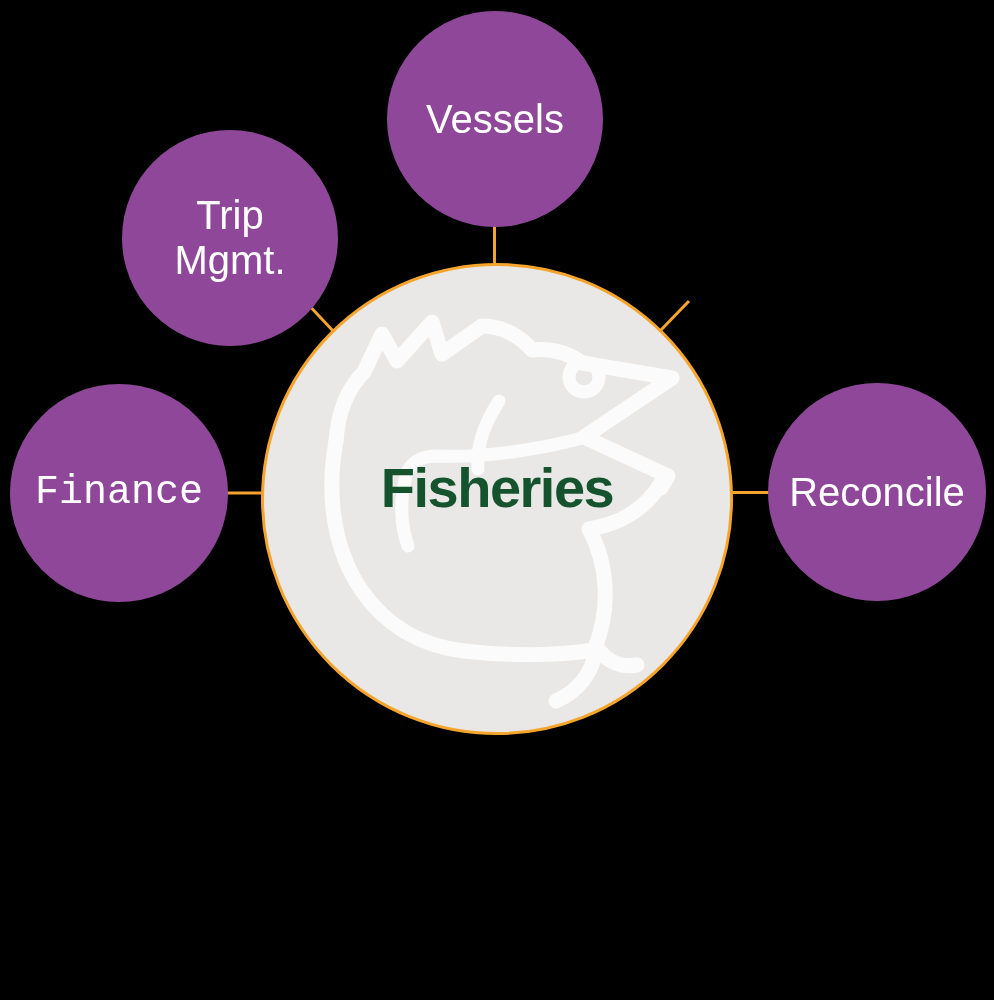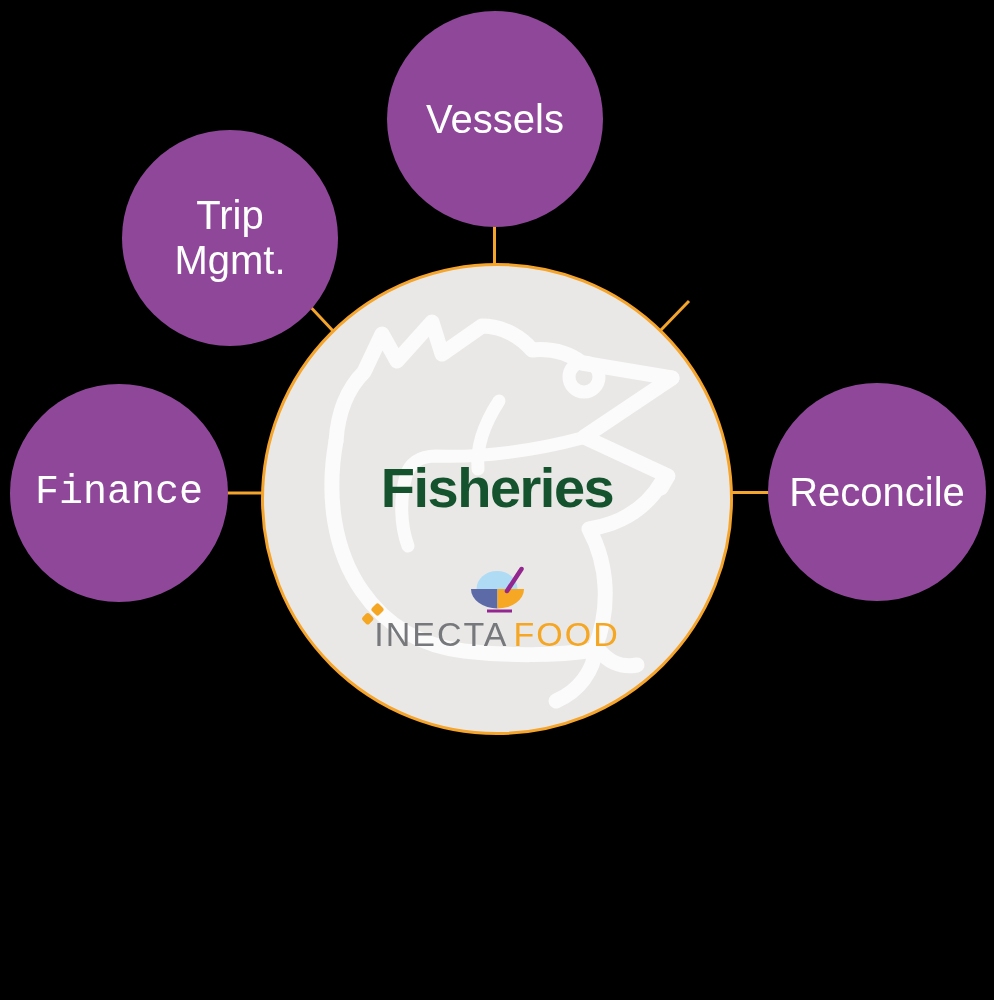--- a/index.html
+++ b/index.html
@@ -126,37 +126,20 @@
 
       <path class="thin" d="M 318 172 C 270 185 215 192 172 190 C 155 190 145 198 142 210 C 136 232 136 258 144 280"></path>
 
       <path class="thin" d="M 235 135 C 220 158 212 180 214 203"></path>
 
       <circle cx="320" cy="111" r="15"></circle>
     </svg>
 
     <div class="hub-title">Fisheries</div>
 
-    <div class="logo">
-      <svg class="bowl-icon" viewBox="0 0 53 48" aria-hidden="true">
-        <path d="M 5.5 24 A 20.5 18 0 0 1 46.5 24 Z" fill="#AFDCF4"></path>
-        <path d="M 0 24 A 26.5 19.5 0 0 0 26.5 43.5 L 26.5 24 Z" fill="#5C6BA8"></path>
-        <path d="M 26.5 43.5 A 26.5 19.5 0 0 0 53 24 L 26.5 24 Z" fill="#F6A723"></path>
-        <line x1="36" y1="26" x2="50.5" y2="4" stroke="#93278F" stroke-width="4.5" stroke-linecap="round"></line>
-        <line x1="16" y1="46" x2="41" y2="46" stroke="#93278F" stroke-width="3"></line>
-      </svg>
-      <div class="brand-row">
-        <svg class="spark-icon" viewBox="0 0 26 26" aria-hidden="true">
-          <rect x="11.5" y="1.5" width="10" height="10" rx="2.5" fill="#F5A623" transform="rotate(45 16.5 6.5)"></rect>
-          <rect x="2" y="11" width="9.5" height="9.5" rx="2.5" fill="#F5A623" transform="rotate(45 6.75 15.75)"></rect>
-        </svg>
-        <span class="brand-inecta">INECTA</span>
-        <span class="brand-food">FOOD</span>
-      </div>
-    </div>
   </div>
 
   <div class="node node-vessels">
     <span>Vessels</span>
   </div>
   <div class="node node-trip">
     <span>Trip
 Mgmt.</span>
   </div>
   <div class="node node-finance">

